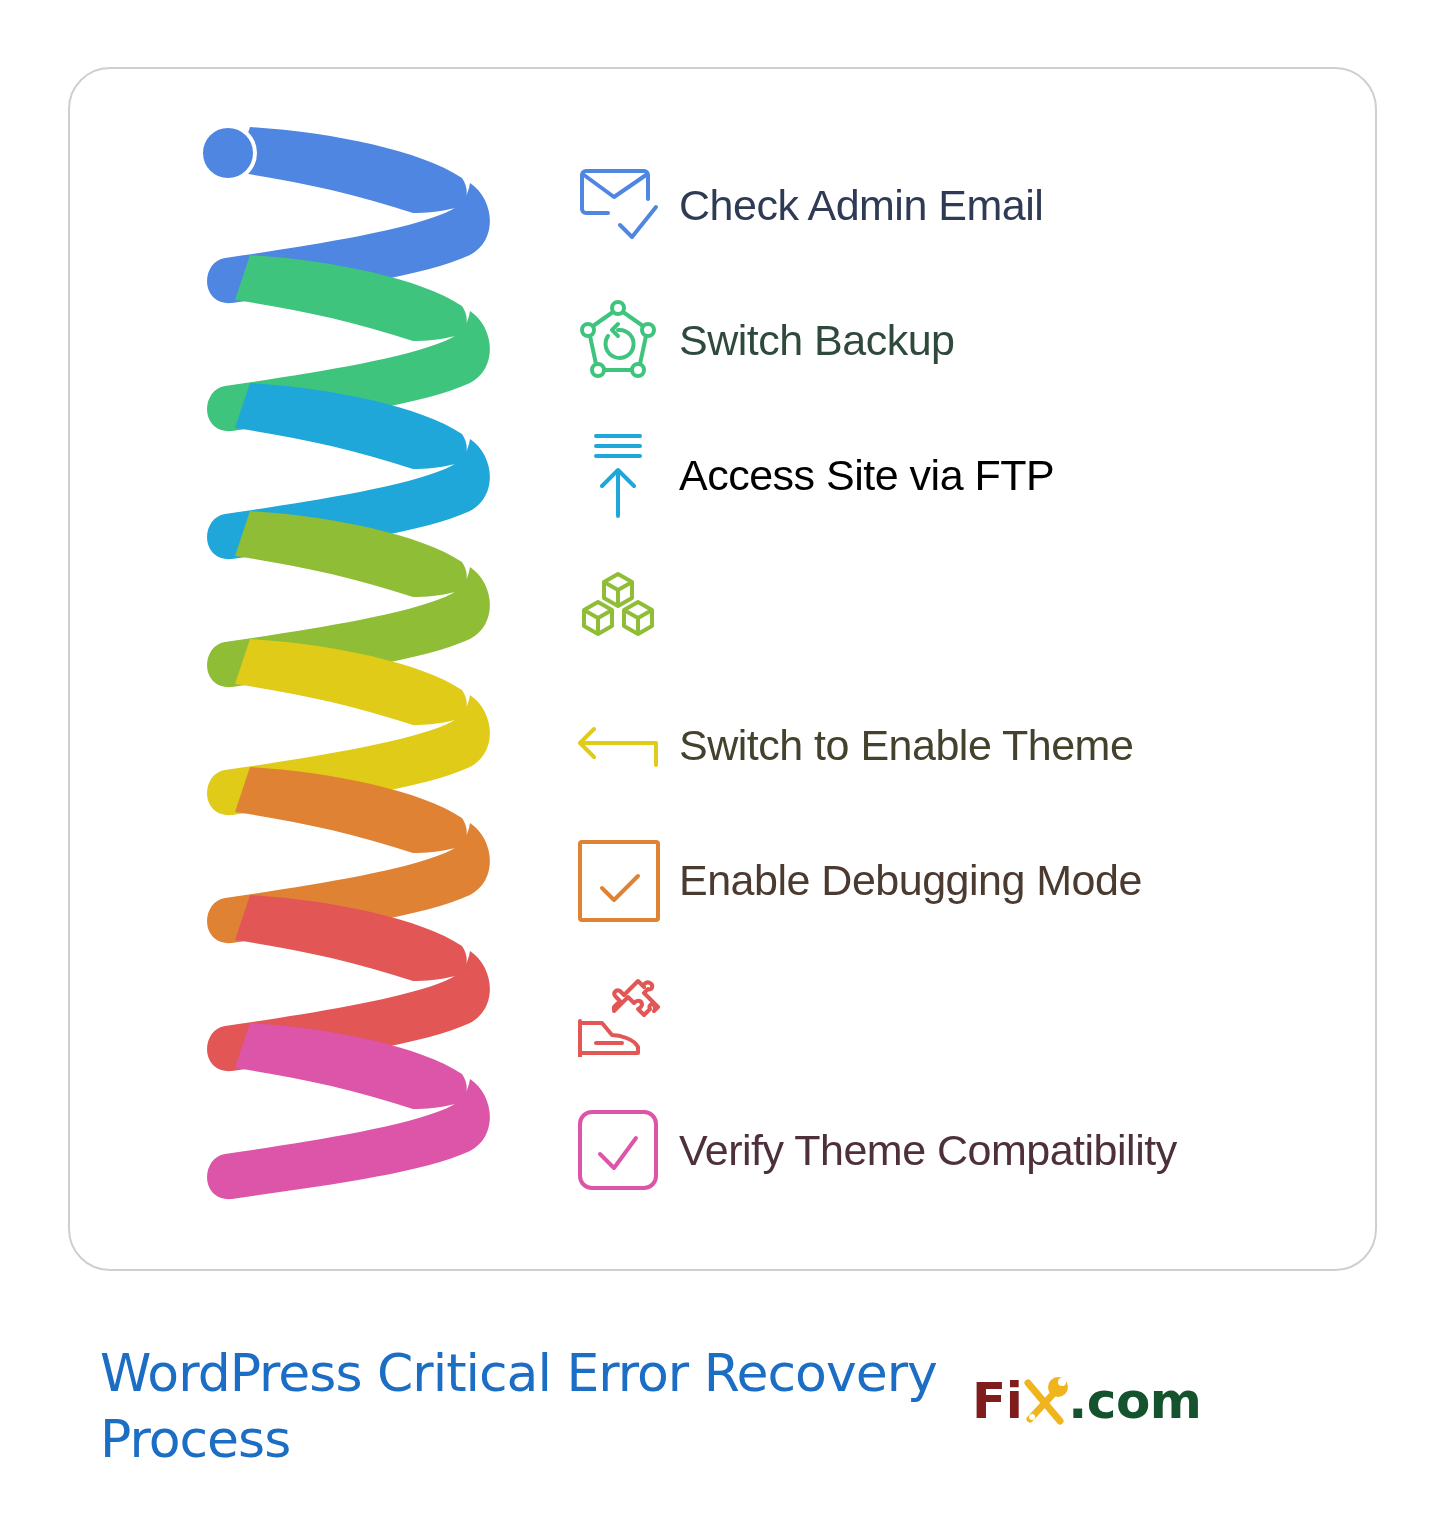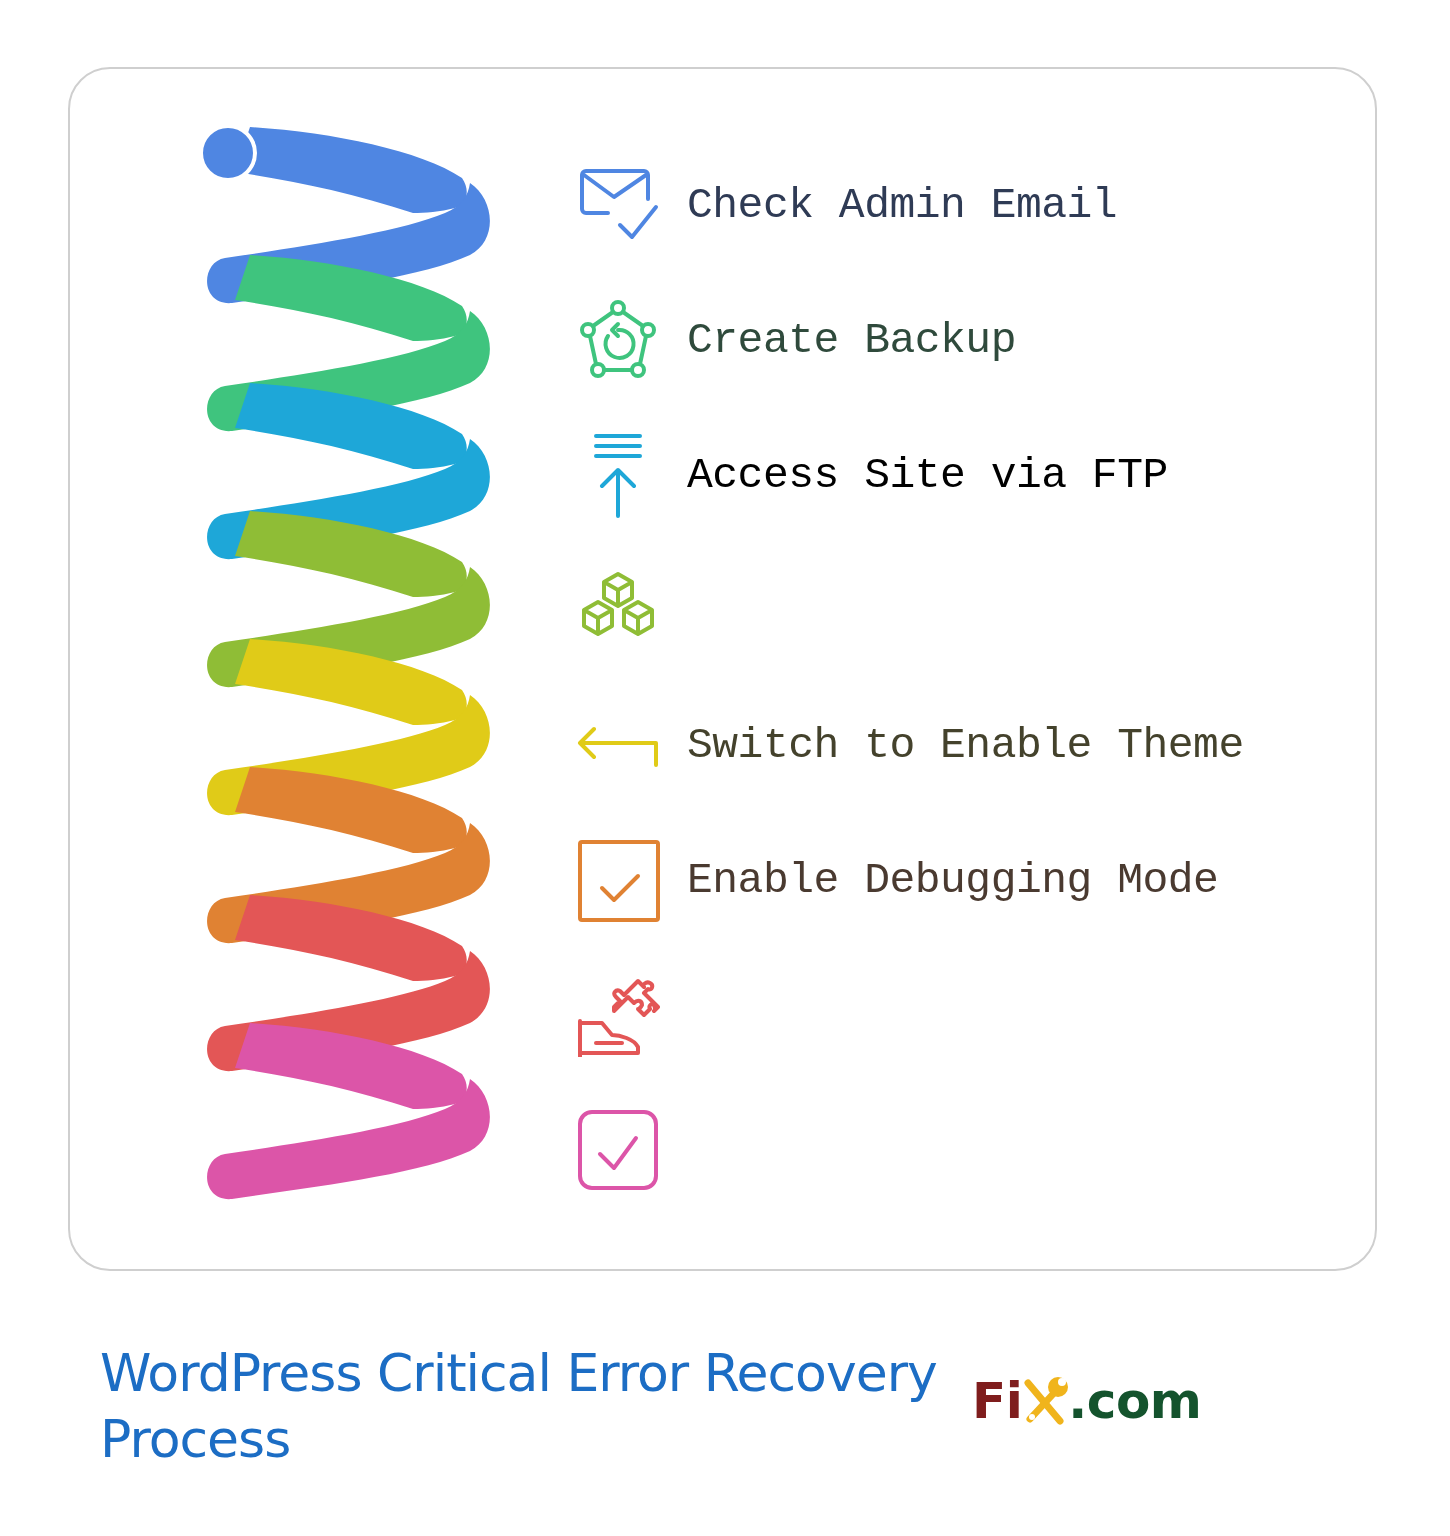--- a/index.html
+++ b/index.html
@@ -1,21 +1,21 @@
 <!DOCTYPE html>
 <html><head>
 <meta charset="utf-8">
 <style>
   html, body { margin: 0; padding: 0; background: #ffffff; }
   body { width: 1450px; height: 1536px; position: relative; overflow: hidden; font-family: "Liberation Sans", sans-serif; }
   .card { position: absolute; left: 68px; top: 67px; width: 1309px; height: 1204px; border: 2px solid #cfcfcf; border-radius: 42px; box-sizing: border-box; background: #fff; }
   .spiral { position: absolute; left: 0; top: 0; }
   .step { position: absolute; left: 575px; height: 90px; display: flex; align-items: center; }
   .step .icon { width: 86px; height: 86px; display: flex; align-items: center; justify-content: center; }
-  .step .label { margin-left: 26px; font-size: 43px; font-family: Liberation Mono, monospace; letter-spacing: -0.5px; white-space: nowrap; }
+  .step .label { margin-left: 18px; font-size: 43px; font-family: Liberation Sans, sans-serif; letter-spacing: -0.5px; white-space: nowrap; }
   .title { position: absolute; left: 72px; top: 1340px; width: 860px; font-size: 52px; line-height: 66px; color: #1c6dc4; font-family: "DejaVu Sans", sans-serif; letter-spacing: -1px; margin-left: 28px; }
   .logo { position: absolute; left: 972px; top: 1372px; font-size: 50px; font-weight: bold; font-family: "DejaVu Sans", sans-serif; letter-spacing: -0.5px; display: flex; align-items: center; }
   .logo .blue { color: #7f1d1d; }
   .logo .gold { color: #14532d; }
   .logo svg { margin: 0 -2px; }
 </style>
 </head>
 <body>
 
 <div class="card"></div>
@@ -73,21 +73,21 @@
       <circle cx="42" cy="10" r="6"></circle>
         <circle cx="12" cy="32" r="6"></circle>
         <circle cx="72" cy="32" r="6"></circle>
       <circle cx="22" cy="72" r="6"></circle>
         <circle cx="62" cy="72" r="6"></circle>
       <path d="M37,14 L17,28 M47,14 L67,28 M14,38 L20,66 M70,38 L64,66 M28,72 H56"></path>
       <path d="M32,38 A14,14 0 1 0 42,32"></path>
         <path d="M42,26 L36,32 L42,38"></path>
     </svg>
   </div>
-  <span class="label" style="color:#2f4a3c">Create Backup</span>
+  <span class="label" style="color:#2f4a3c">Switch Backup</span>
 </div>
 
 <div class="step" style="top:430px">
   <div class="icon">
     <svg width="84" height="90" viewBox="0 0 84 90" fill="none" stroke="#1ea7d8" stroke-width="4" stroke-linecap="round" stroke-linejoin="round">
       <path d="M20,6 H64 M20,16 H64 M20,26 H64"></path>
       <path d="M42,86 V40 M26,56 L42,40 L58,56"></path>
     </svg>
   </div>
   <span class="label" style="color:#000000">Access Site via FTP</span>
@@ -132,20 +132,21 @@
   </div>
 </div>
 
 <div class="step" style="top:1105px">
   <div class="icon">
     <svg width="84" height="84" viewBox="0 0 84 84" fill="none" stroke="#dc55a8" stroke-width="4" stroke-linecap="round" stroke-linejoin="round">
       <rect x="4" y="4" width="76" height="76" rx="12"></rect>
       <path d="M24,46 L38,60 L60,30"></path>
     </svg>
   </div>
+  <span class="label" style="color:#4e2f3c">Verify Theme Compatibility</span>
 </div>
 
 <div class="title">WordPress Critical Error Recovery Process</div>
 
 <div class="logo">
   <span class="blue">Fi</span>
   <svg width="50" height="52" viewBox="0 0 50 52">
     <g stroke="#f0b41c" stroke-width="7" stroke-linecap="round" fill="none">
       <path d="M8,8 L40,46"></path>
       <path d="M10,44 L34,18"></path>

